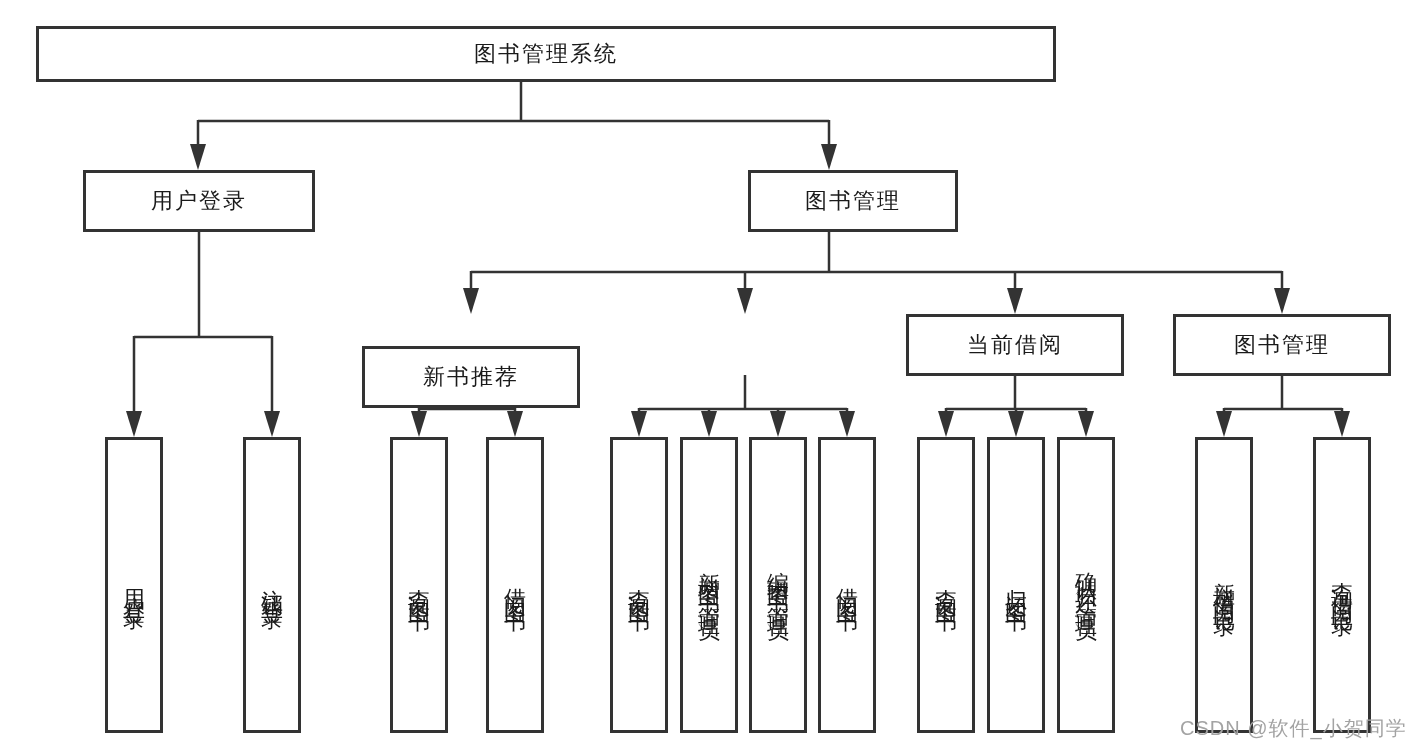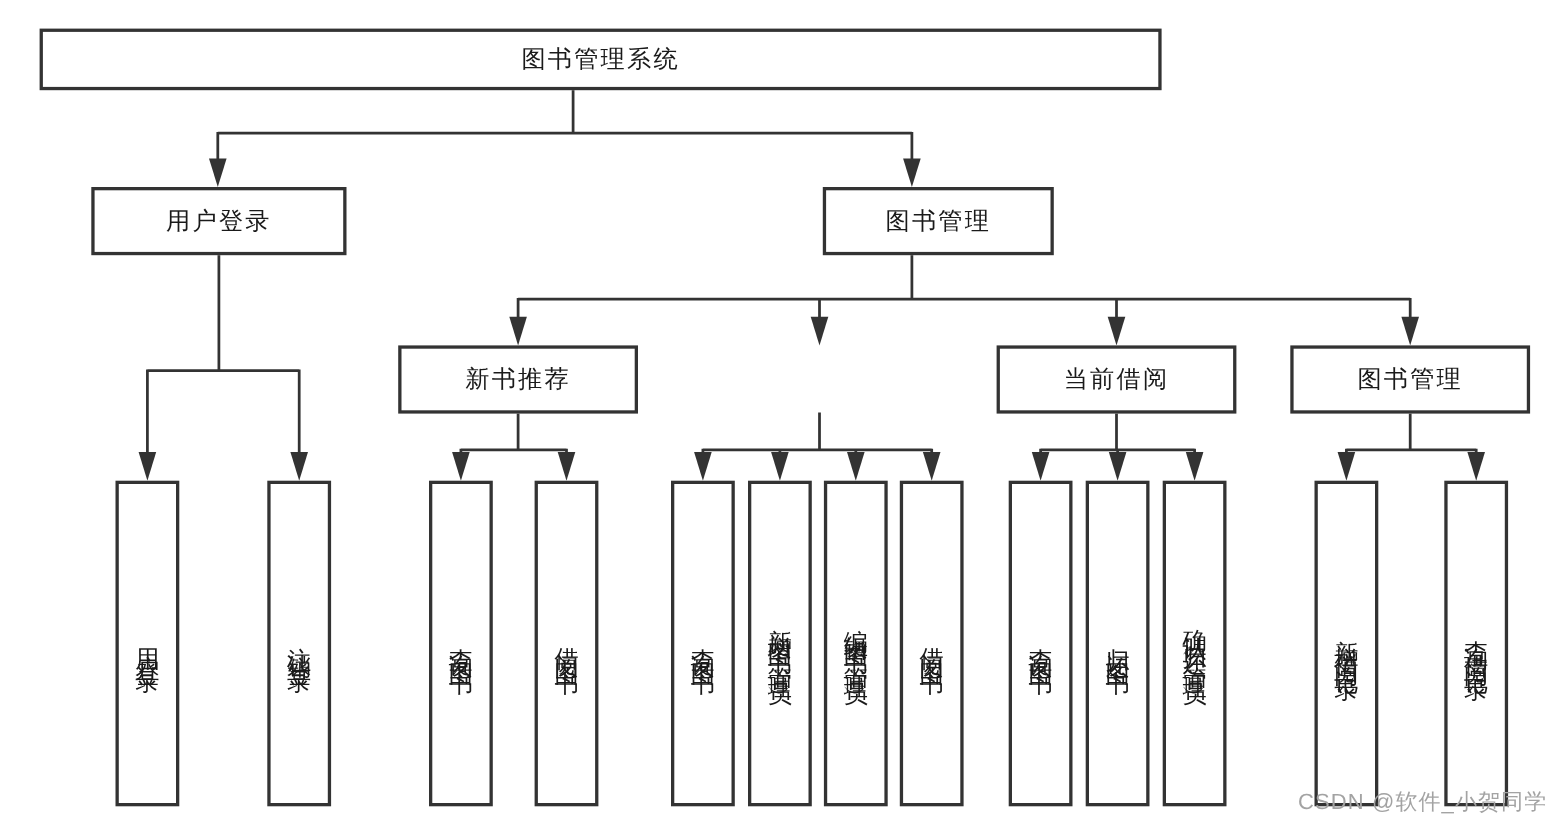--- a/index.html
+++ b/index.html
@@ -119,21 +119,21 @@
     <span>图书管理系统</span>
   </div>
 
   <div class="node l2" style="left:83px; width:232px;">
     <span>用户登录</span>
   </div>
   <div class="node l2" style="left:748px; width:210px;">
     <span>图书管理</span>
   </div>
 
-  <div class="node l3" style="left:362px;">
+  <div class="node l3" style="left:362px;margin-top:32px;">
     <span>新书推荐</span>
   </div>
   <div class="node l3" style="left:906px;">
     <span>当前借阅</span>
   </div>
   <div class="node l3" style="left:1173px;">
     <span>图书管理</span>
   </div>
 
   <div class="leaf" style="left:105px;">

